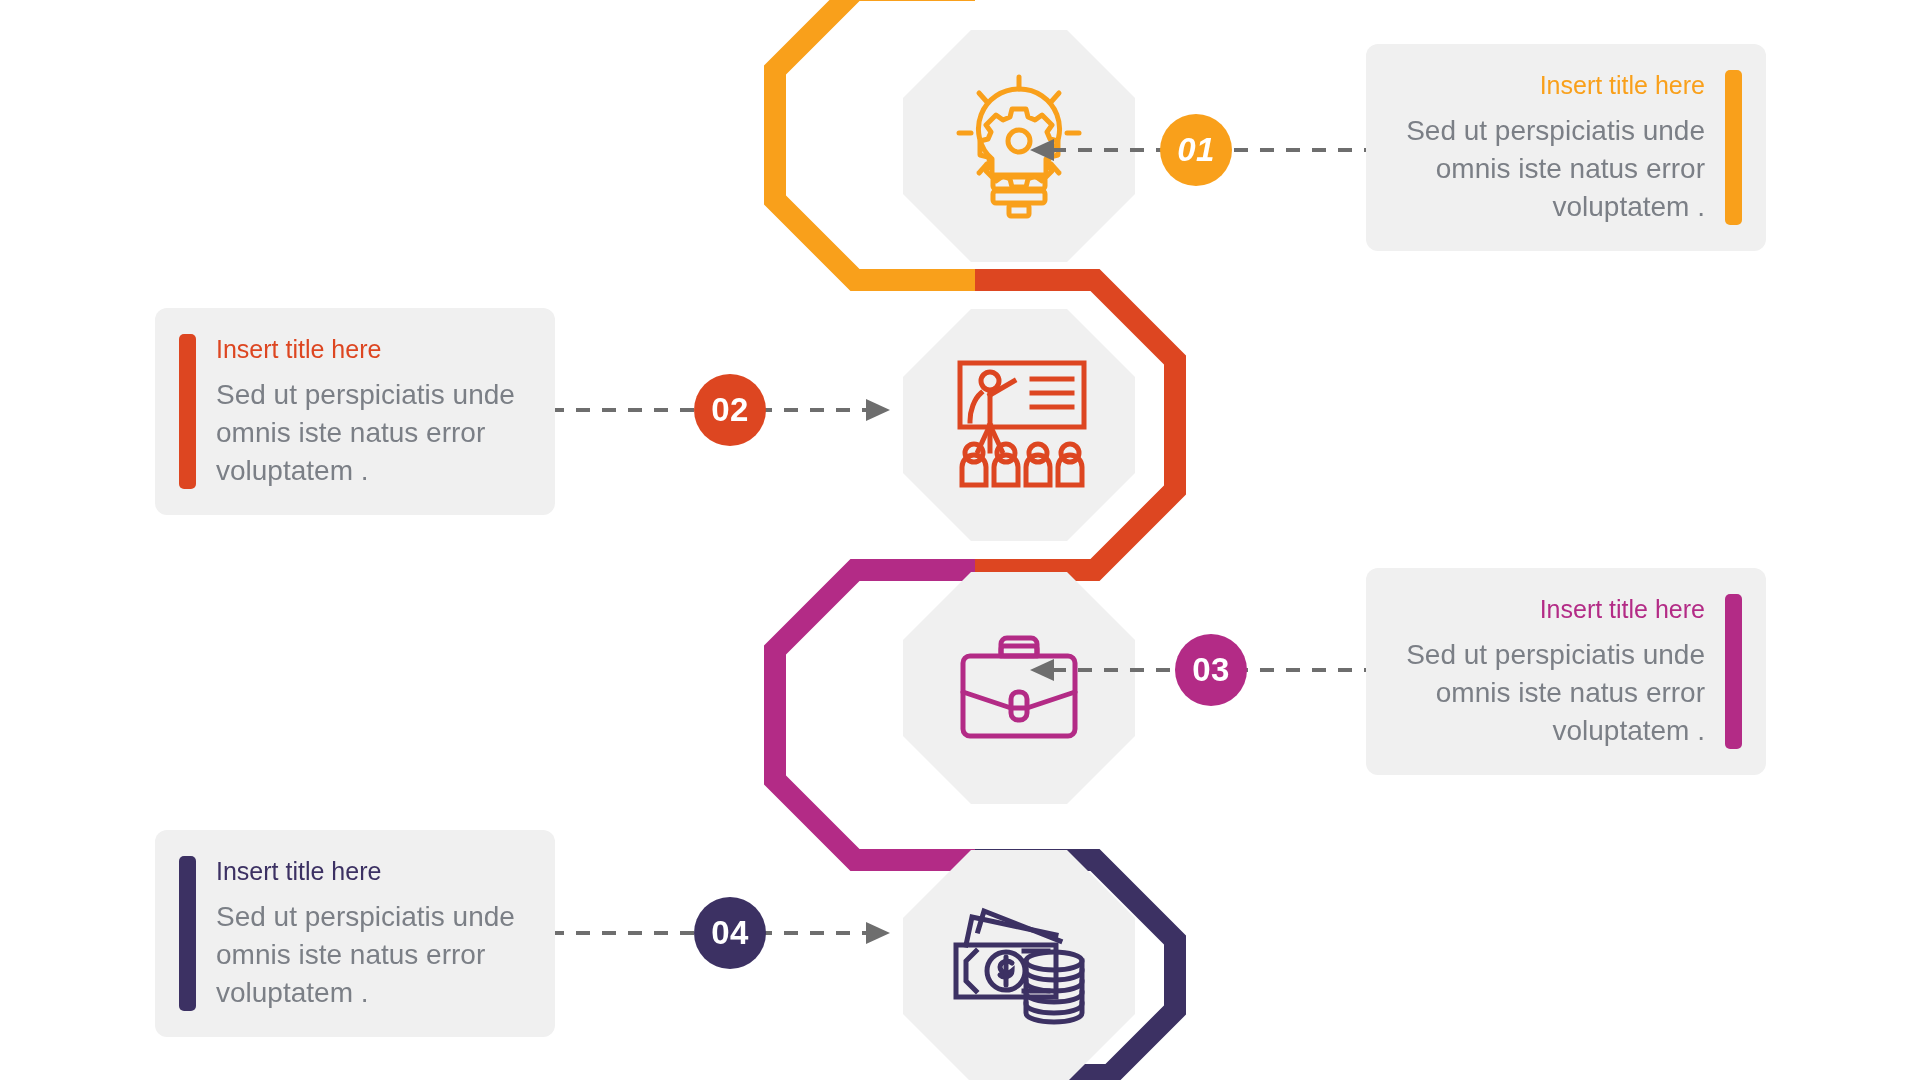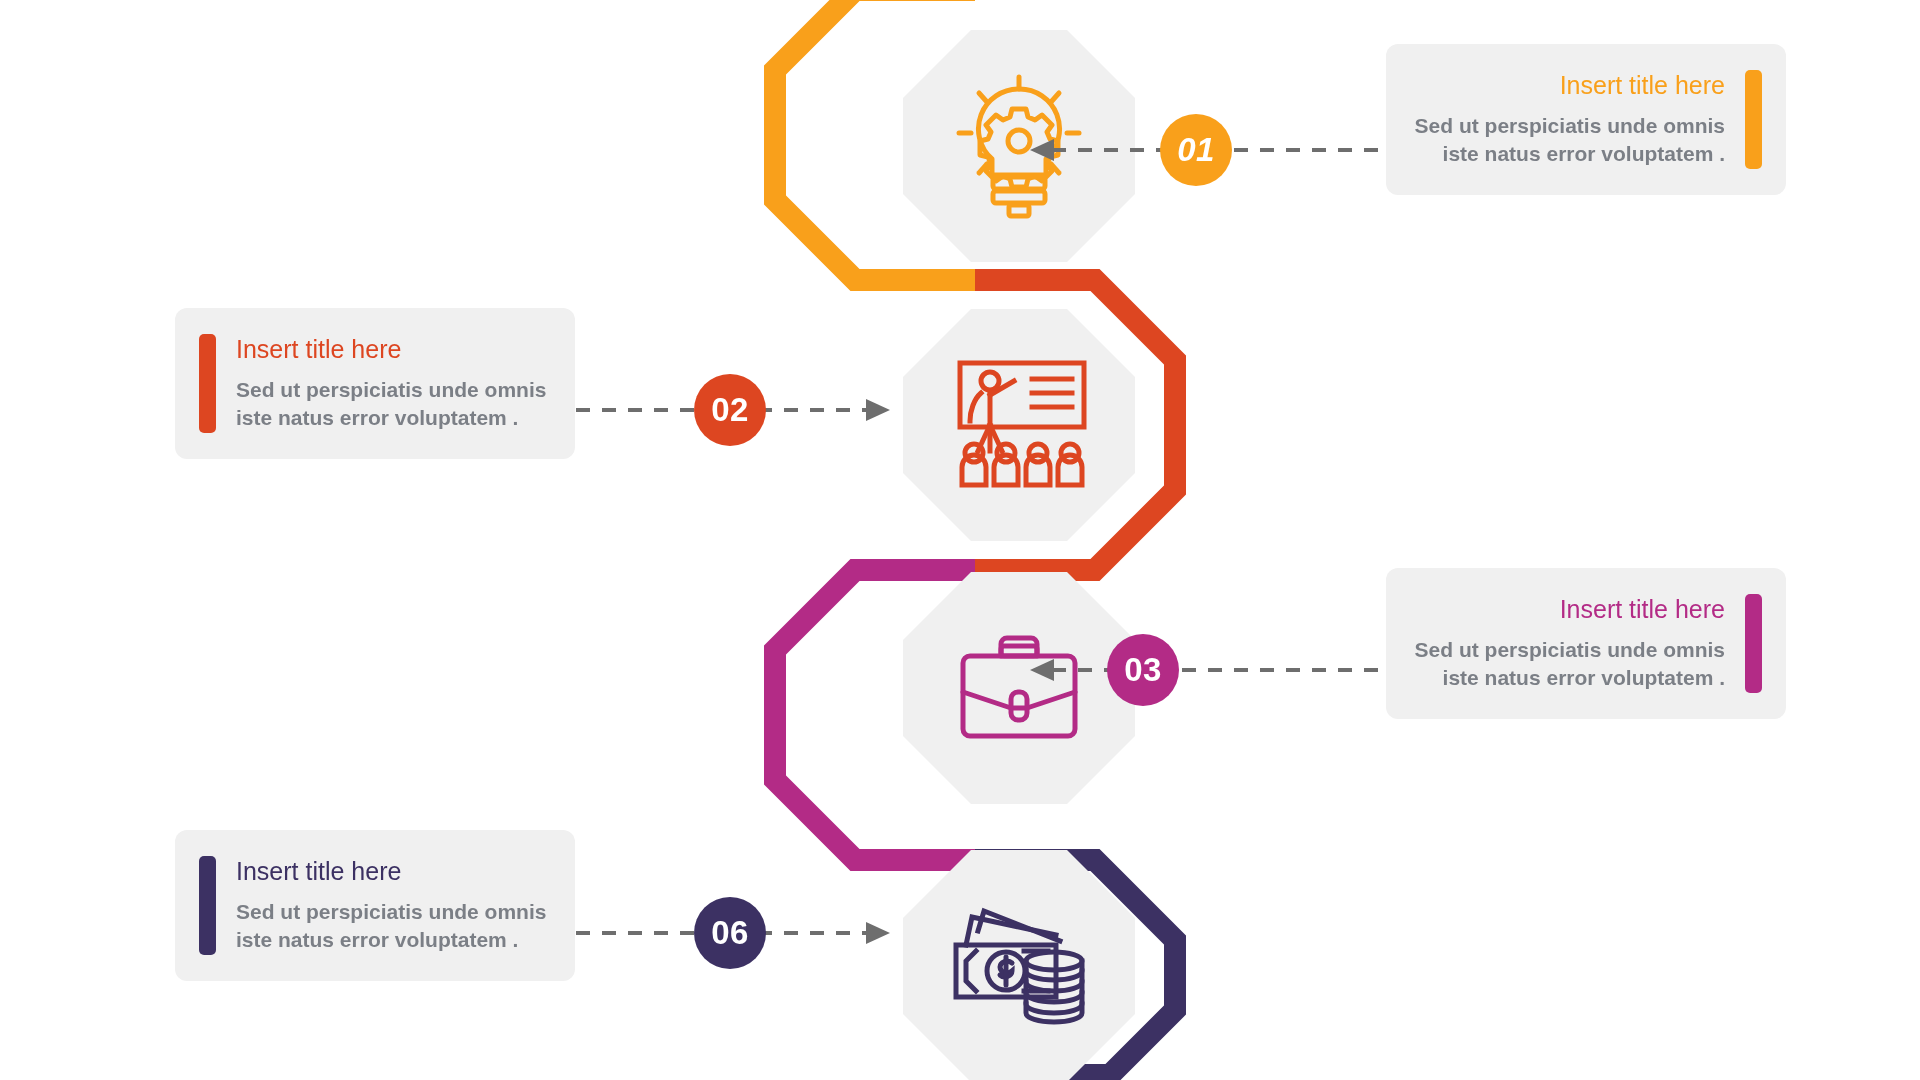--- a/index.html
+++ b/index.html
@@ -31,39 +31,38 @@
 
   
   .card {
     position: absolute;
     width: 400px;
     background: #f0f0f0;
     border-radius: 12px;
     padding: 26px 24px;
     display: flex;
     gap: 20px;
-    margin-left: 20px;
   }
   .card .accent {
     width: 17px;
     border-radius: 5px;
     flex: 0 0 17px;
   }
   .card .body { flex: 1 1 auto; }
   .card .card-title {
     font-size: 25px;
     line-height: 1.2;
     margin-bottom: 12px;
     font-weight: 400;
   }
   .card .card-text {
-    font-size: 21px;
+    font-size: 28px;
     line-height: 1.35;
     color: #7b7f86;
-    font-weight: 700;
+    font-weight: 400;
   }
   .card.align-left { flex-direction: row; }
   .card.align-left .card-title,
   .card.align-left .card-text { text-align: left; }
   .card.align-right { flex-direction: row; }
   .card.align-right .card-title,
   .card.align-right .card-text { text-align: right; }
 
   
   .badge {
@@ -217,25 +216,25 @@
     <line x1="0" y1="20" x2="318" y2="20" stroke="#6e6e6e" stroke-width="4" stroke-dasharray="14 12"></line>
     <polygon points="340,20 316,9 316,31" fill="#6e6e6e"></polygon>
   </svg>
 
   <div class="badge" style="left:1160px; top:114px; background:#f9a01b;font-style:italic;">
     <span>01</span>
   </div>
   <div class="badge" style="left:694px; top:374px; background:#dd4621;text-align:right;">
     <span>02</span>
   </div>
-  <div class="badge" style="left:1107px; top:634px; background:#b32b86;align-items:center;">
+  <div class="badge" style="left:1175px; top:634px; background:#b32b86;align-items:center;">
     <span>03</span>
   </div>
   <div class="badge" style="left:694px; top:897px; background:#3c3163;">
-    <span>06</span>
+    <span>04</span>
   </div>
 
   <div class="card align-right" style="left:1366px; top:44px;">
     <div class="body">
       <div class="card-title" style="color:#f9a01b;">Insert title here</div>
       <div class="card-text">Sed ut perspiciatis unde omnis iste natus error voluptatem .</div>
     </div>
     <div class="accent" style="background:#f9a01b;"></div>
   </div>
 

